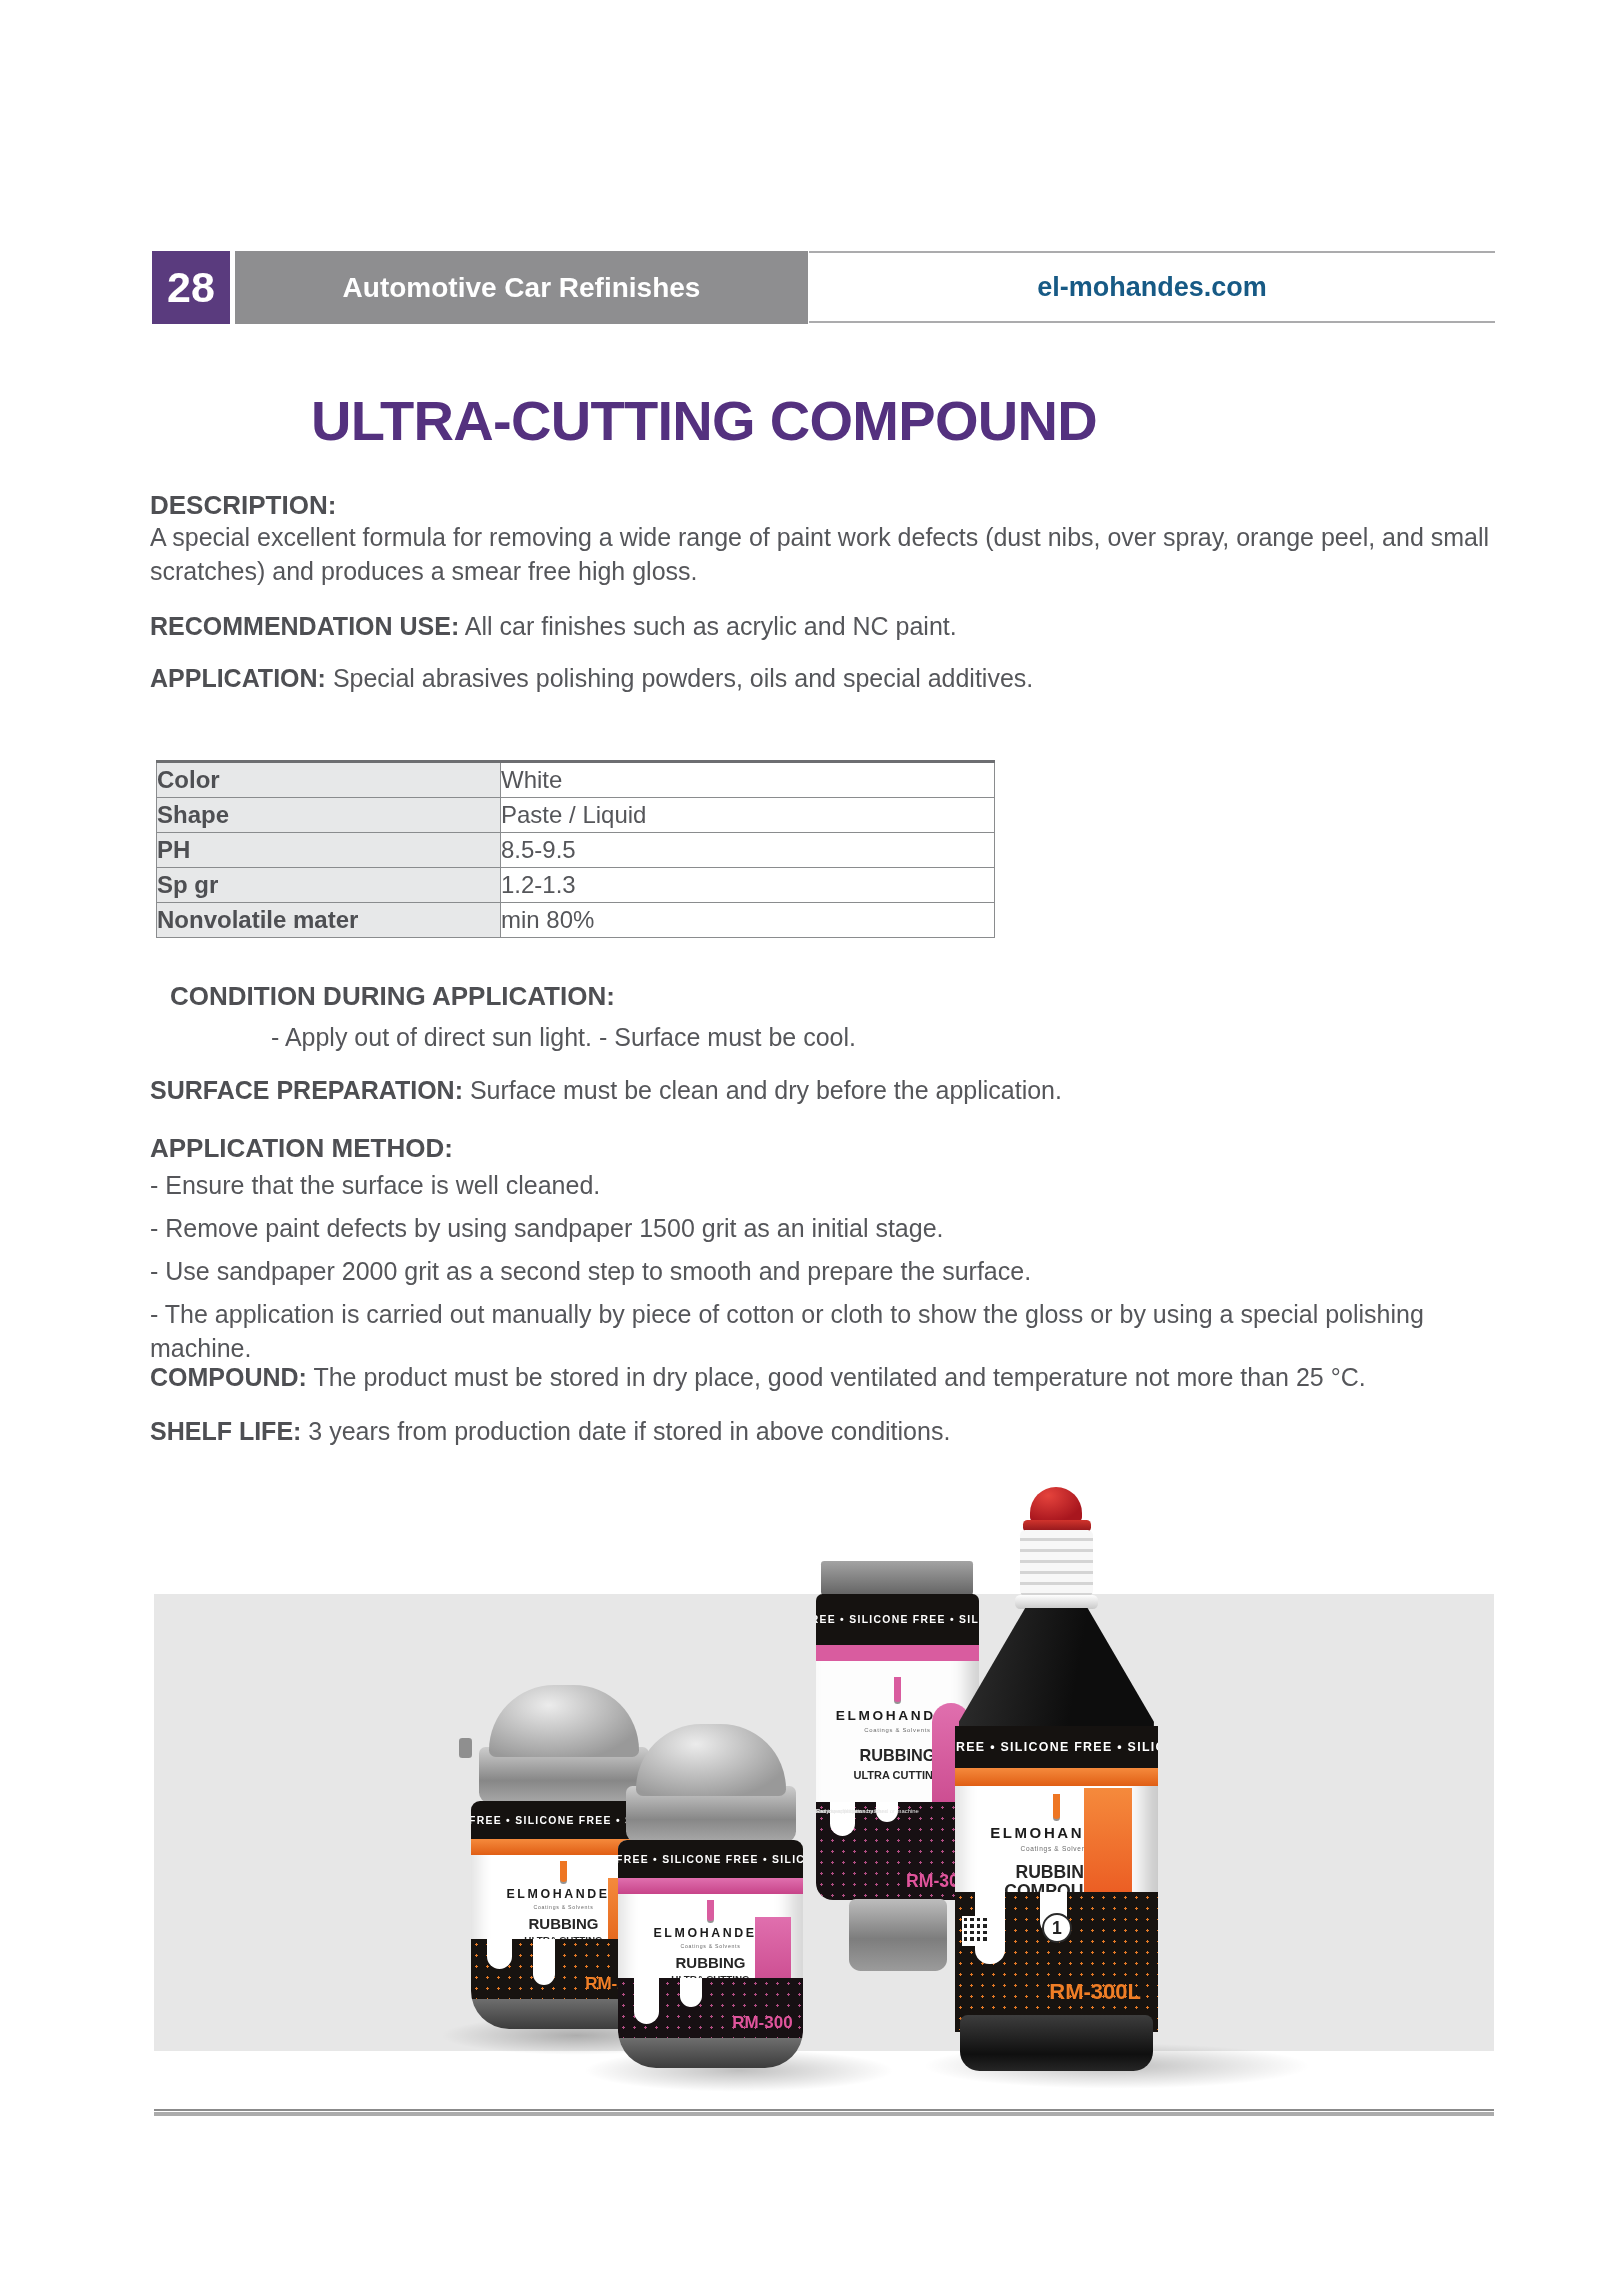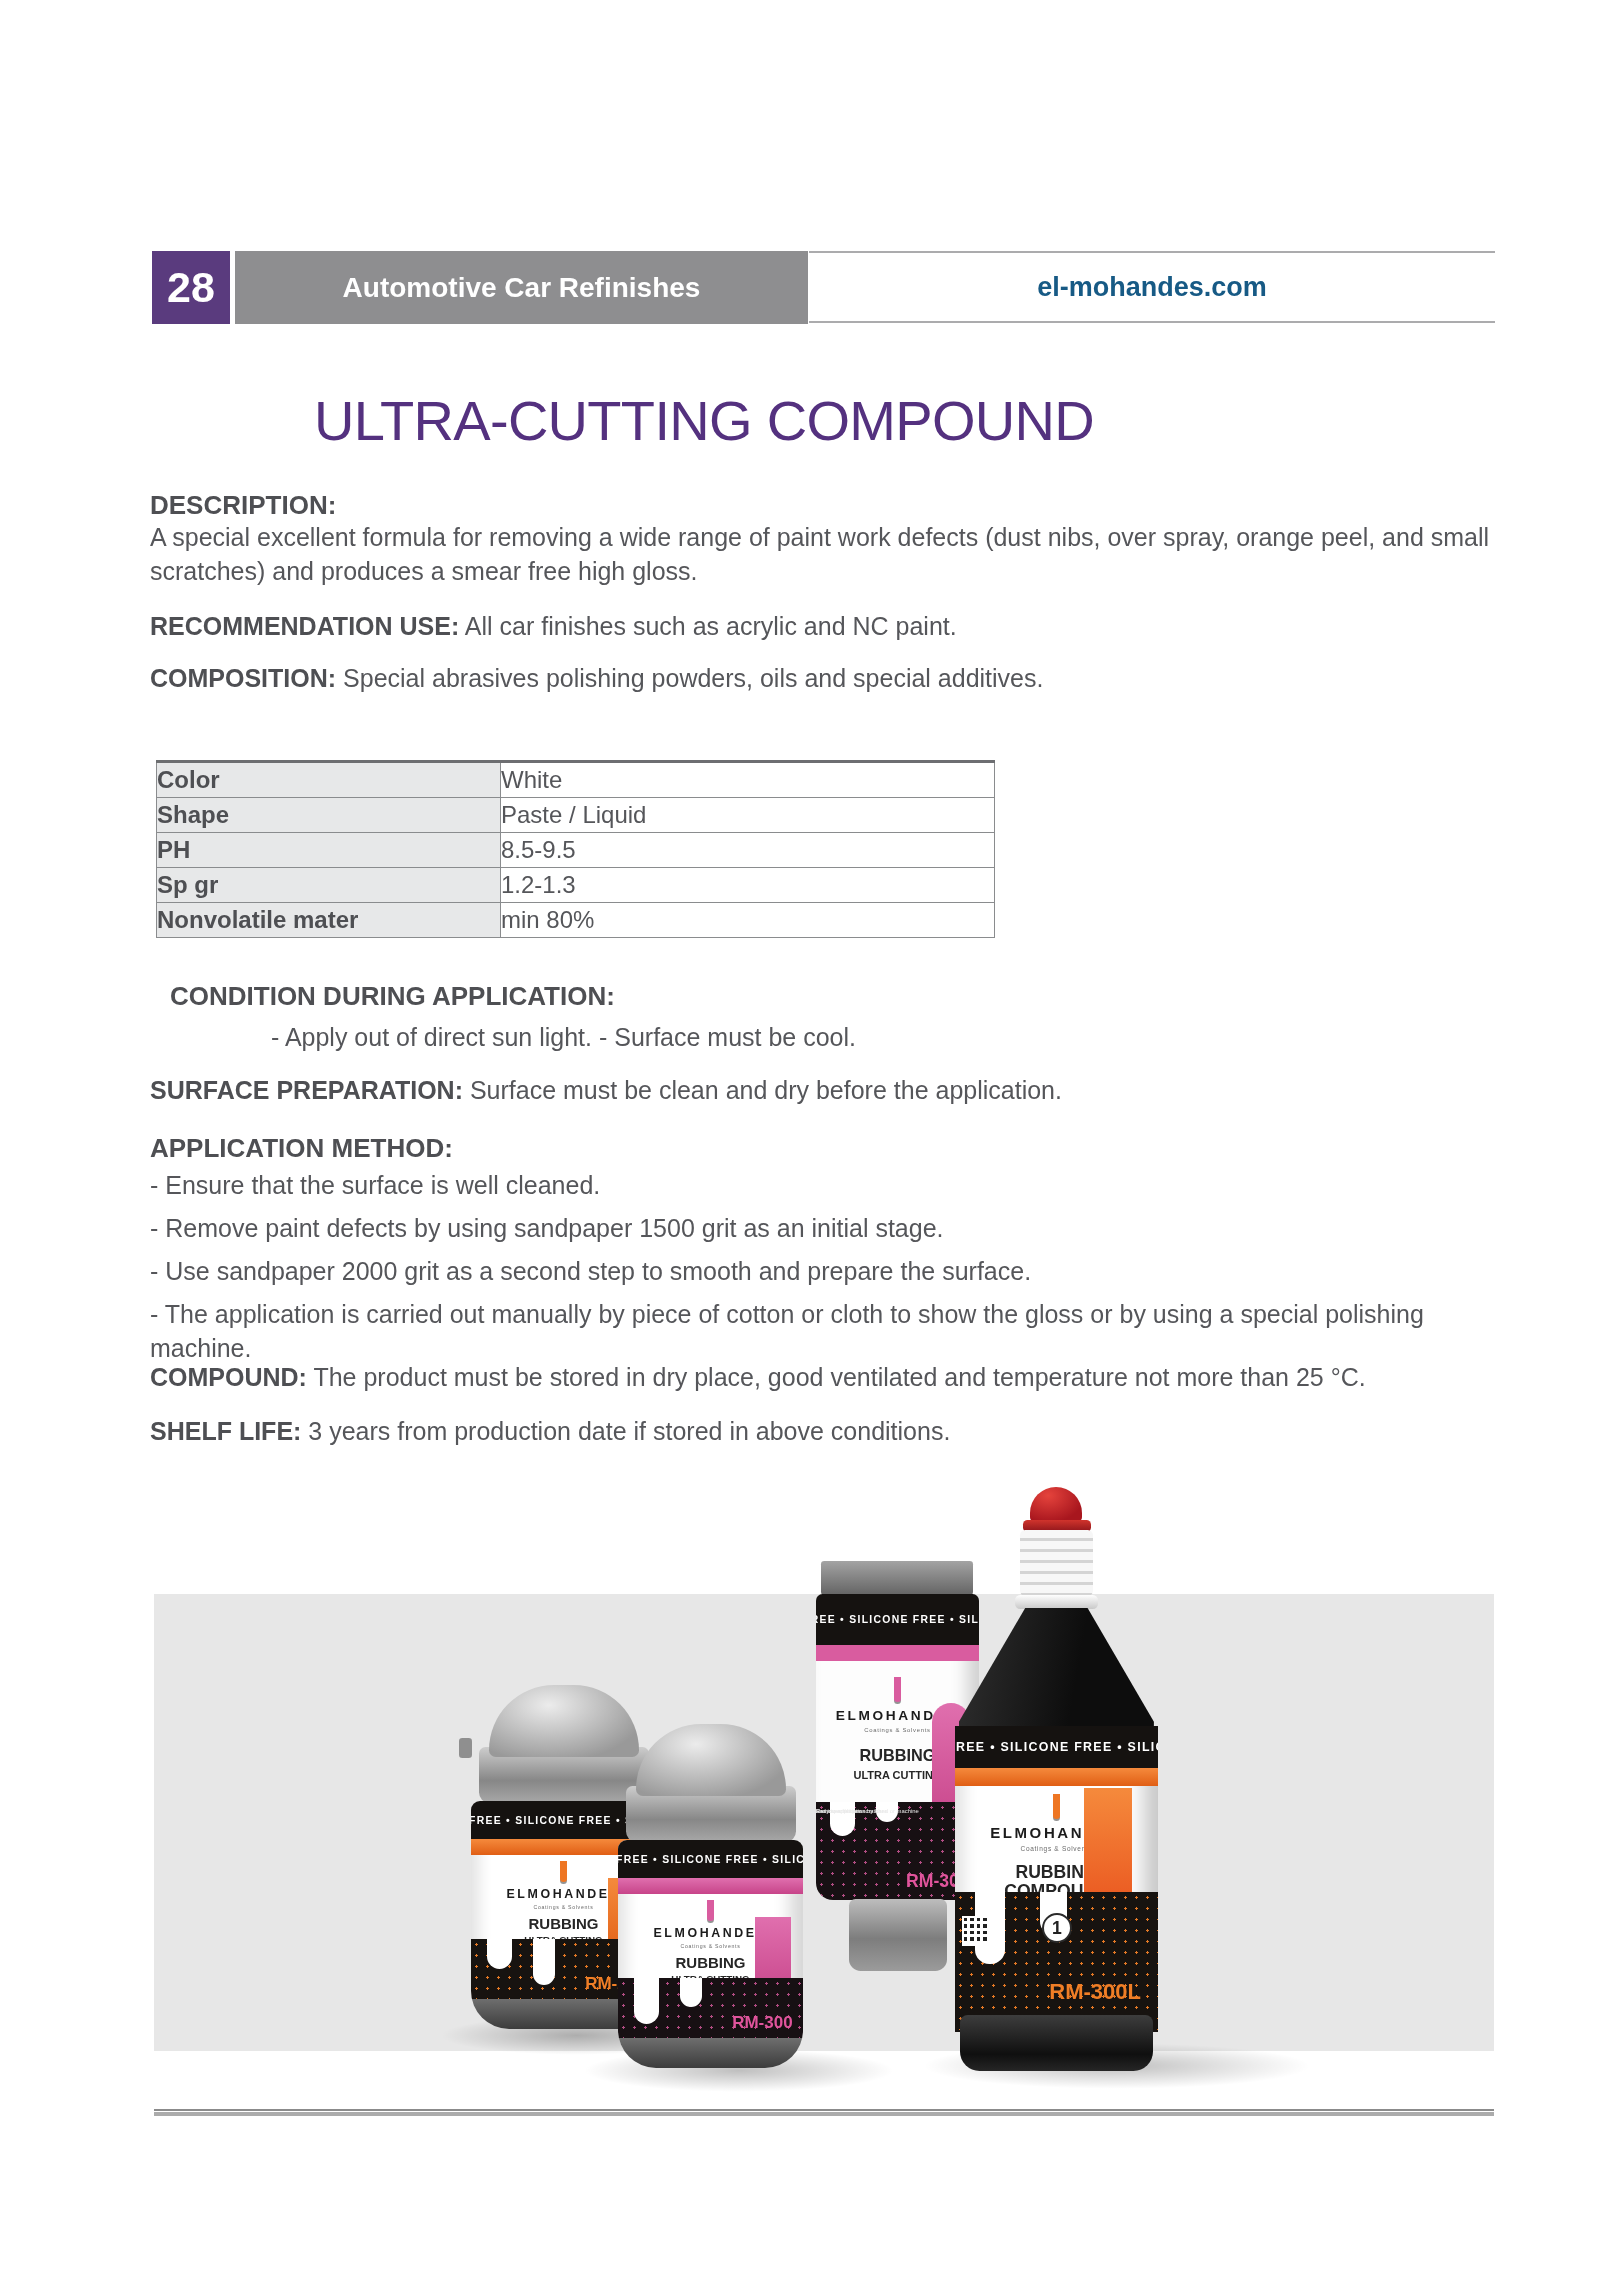--- a/index.html
+++ b/index.html
@@ -11,21 +11,21 @@
             color:#fff;font-size:43px;font-weight:bold;display:flex;align-items:center;justify-content:center;}
   .header-bar{position:absolute;left:235px;top:251px;width:573px;height:73px;background:#8E8E90;
               color:#fff;font-size:28px;font-weight:bold;display:flex;align-items:center;justify-content:center;}
   .header-right{position:absolute;left:809px;top:251px;width:686px;height:68px;
                 border-top:2.6px solid #ABABAD;border-bottom:2.6px solid #ABABAD;
                 display:flex;align-items:center;justify-content:center;
                 color:#175A85;font-size:27px;font-weight:bold;}
 
   
   .page-title{position:absolute;left:0;top:388px;width:1408px;text-align:center;
-              font-size:56px;font-weight:normal;color:#54317F;letter-spacing:-0.7px;}
+              font-size:56px;font-weight:bold;color:#54317F;letter-spacing:-0.7px;}
   .section{position:absolute;left:150px;width:1350px;font-size:25px;line-height:34px;color:#55565A;}
   .h{font-weight:bold;color:#4E4F53;}
   .hblock{font-size:26px;}
   .cond-item{display:inline-block;text-align:right;}
   .cond-item.first{width:442px;}
   .app-item{margin:0 0 9px 0;}
 
   
   .tech-table{position:absolute;left:156px;top:760px;border-collapse:collapse;font-size:24px;
               border-top:3.9px solid #6D6E71;}
@@ -121,21 +121,21 @@
     <span class="h">DESCRIPTION:</span>
   </div>
   <div class="section" style="top:520px;">A special excellent formula for removing a wide range of paint work defects (dust nibs, over spray, orange peel, and small scratches) and produces a smear free high gloss.</div>
 
   <div class="section" style="top:609px;">
     <span class="h">RECOMMENDATION USE:</span>
     <span>All car finishes such as acrylic and NC paint.</span>
   </div>
 
   <div class="section" style="top:661px;">
-    <span class="h">COMPOSITION:</span>
+    <span class="h">APPLICATION:</span>
     <span>Special abrasives polishing powders, oils and special additives.</span>
   </div>
 
   <table class="tech-table">
     <tbody>
         <tr>
       <td class="lbl">Color</td>
       <td class="val">White</td>
         </tr>
     <tr>

